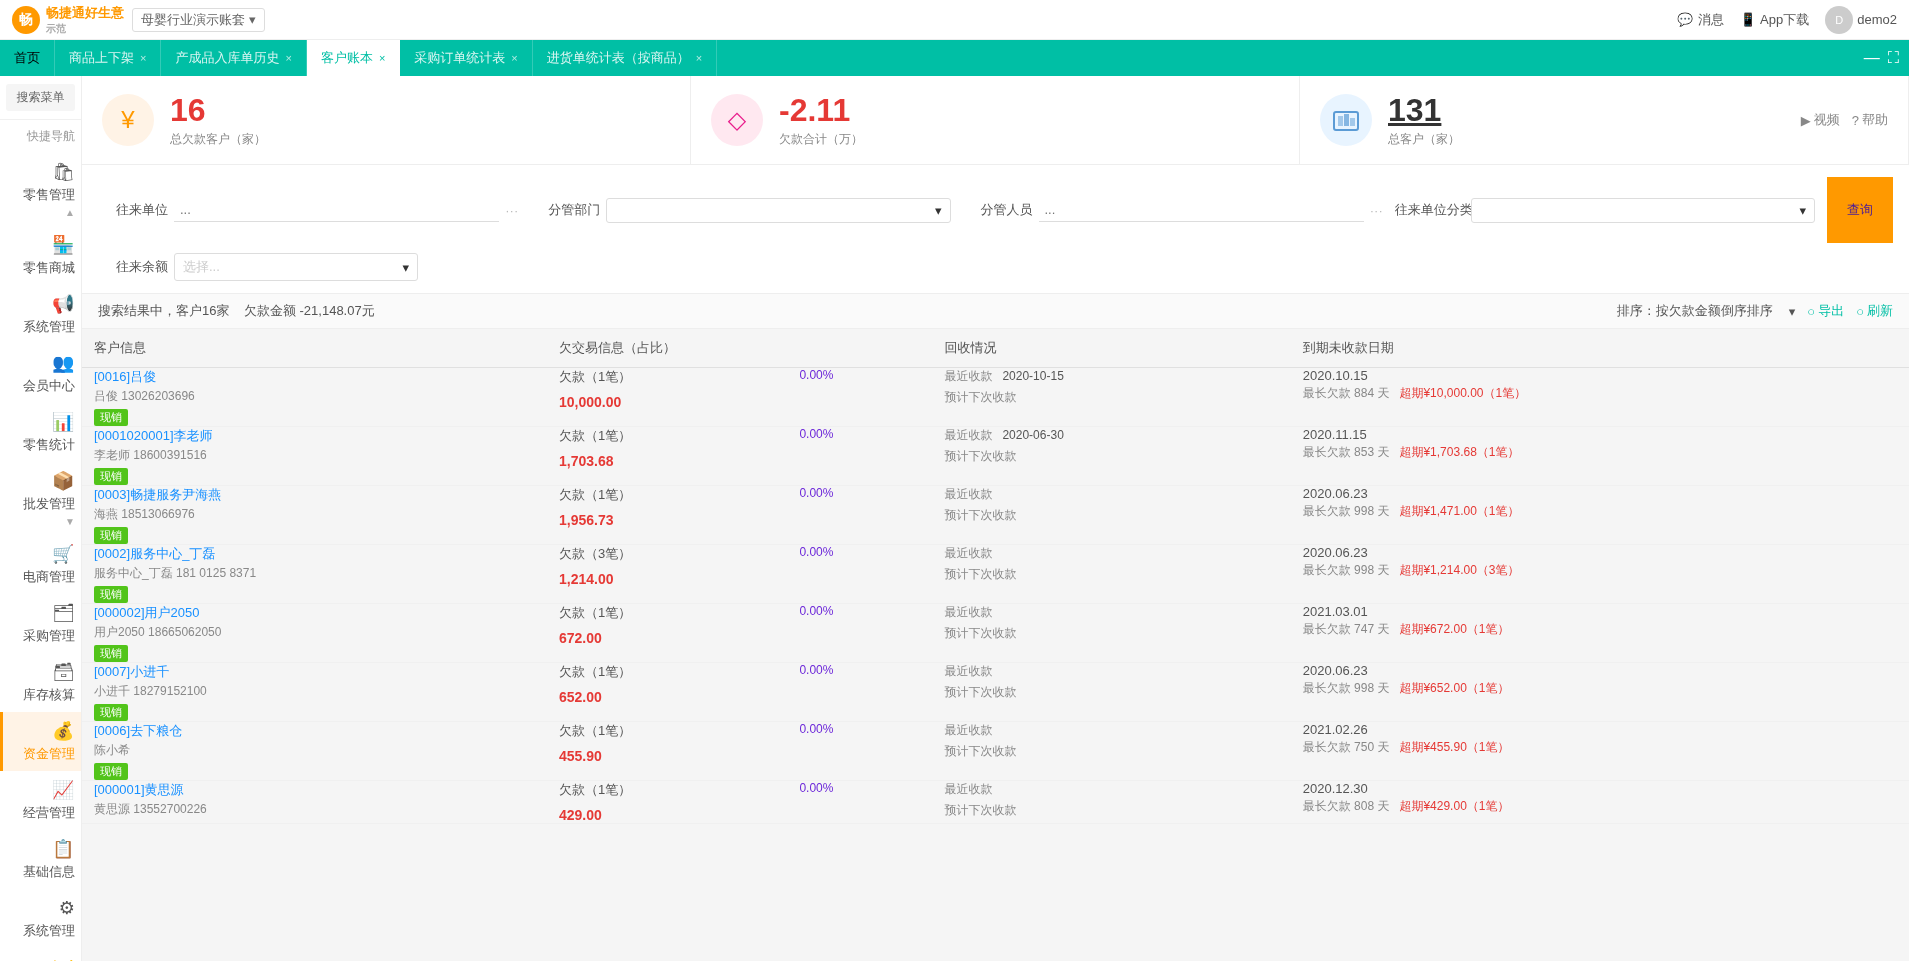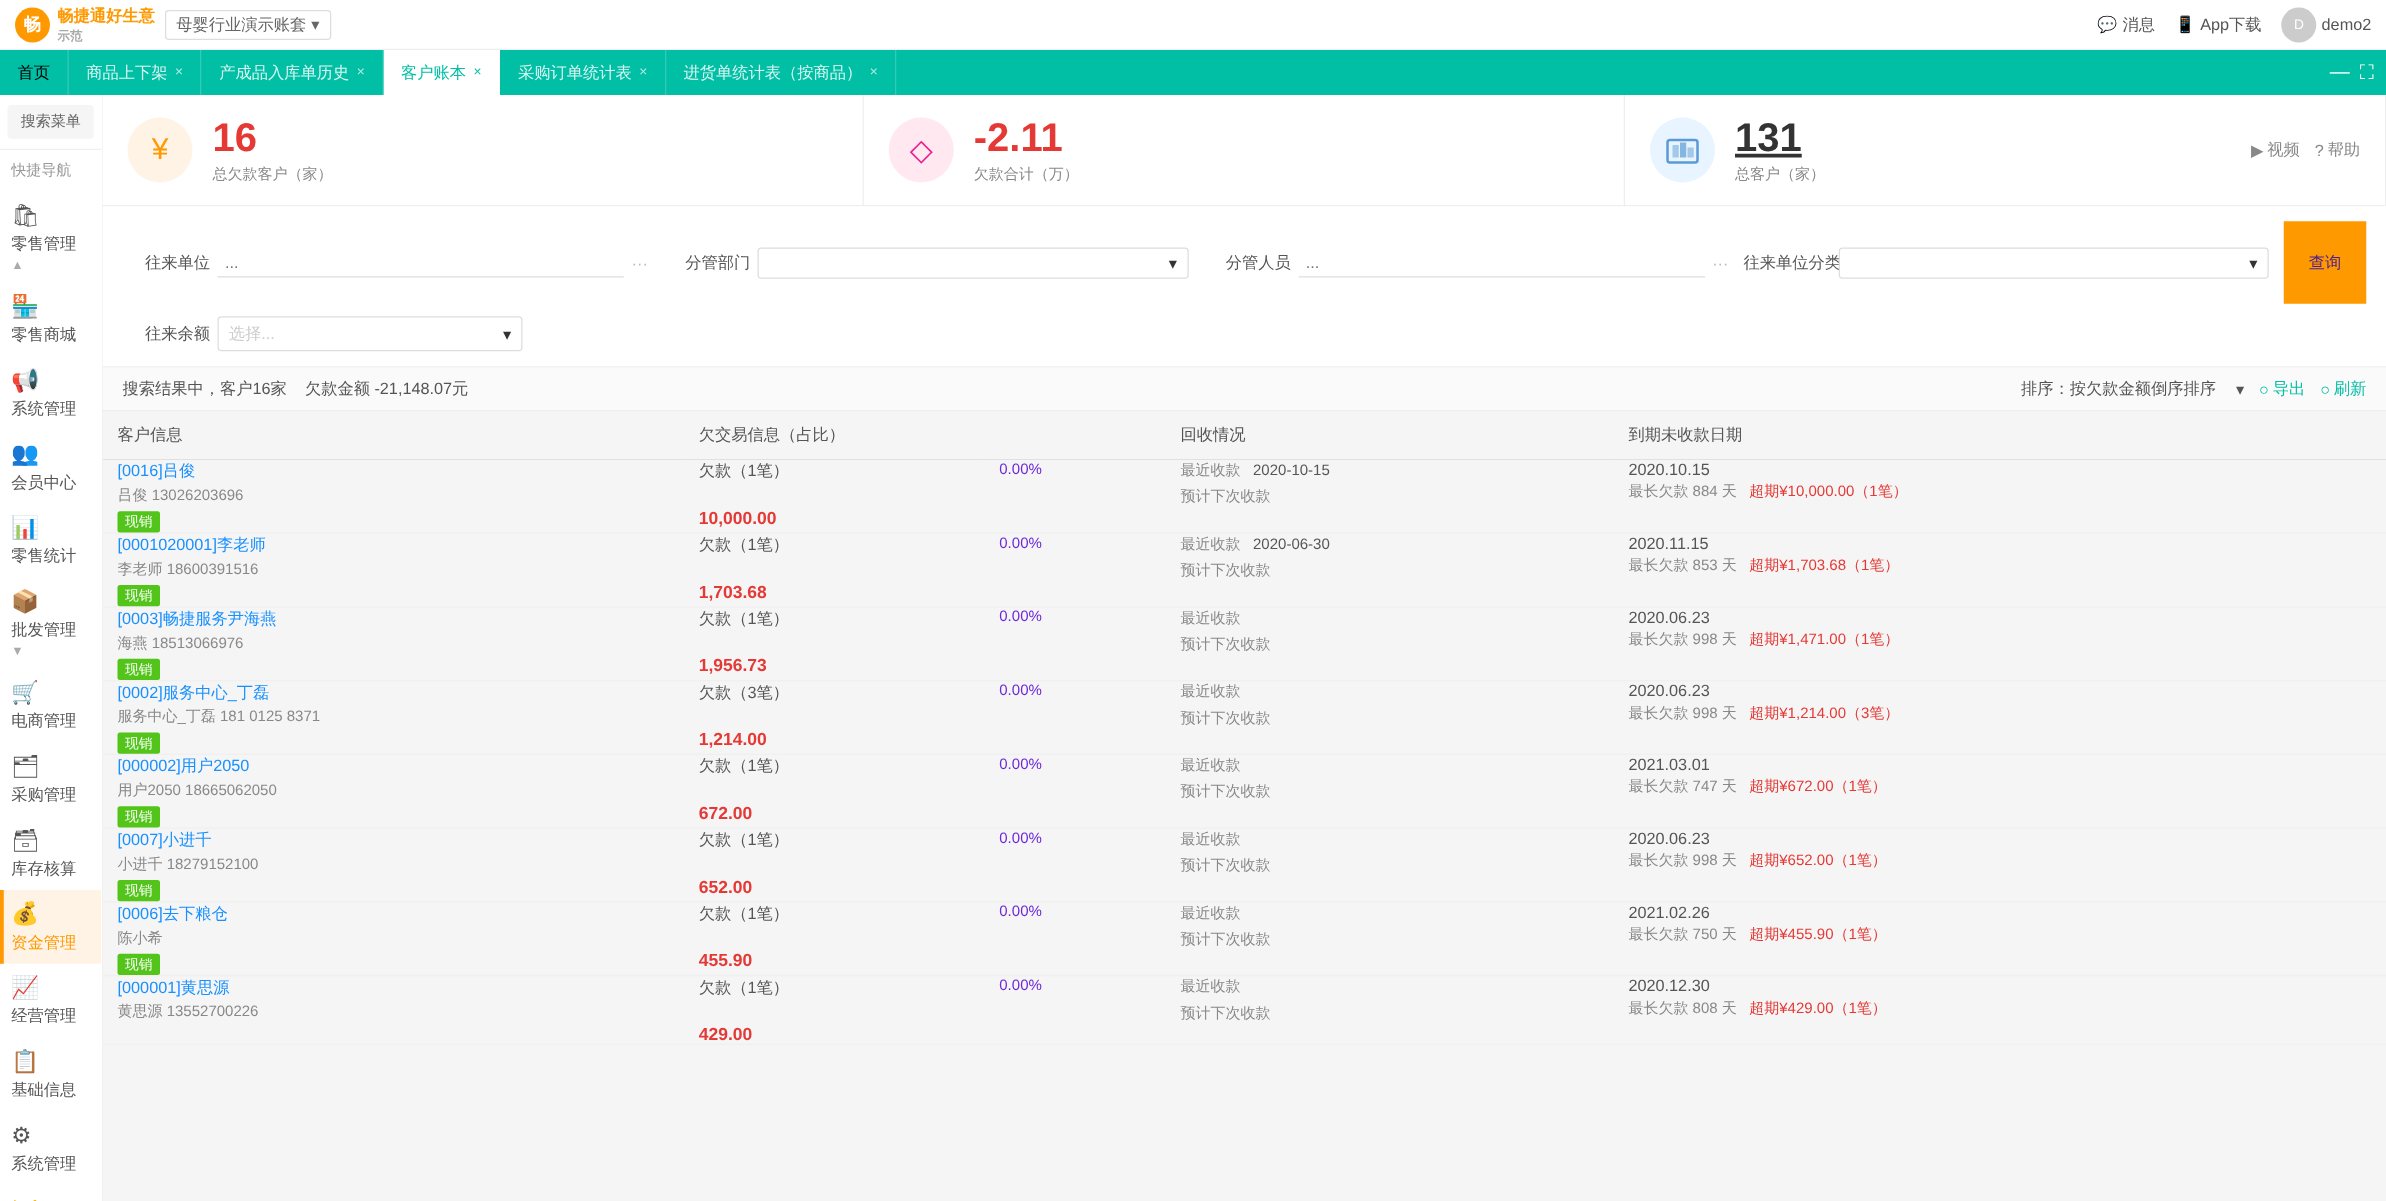--- a/index.html
+++ b/index.html
@@ -26,21 +26,21 @@
     .nav-tabs-right { margin-left: auto; display: flex; align-items: center; gap: 8px; padding-right: 10px; }
     .nav-icon-btn { color: #fff; cursor: pointer; font-size: 16px; }
 
     
     .main-layout { display: flex; flex: 1; overflow: hidden; }
 
     
     .sidebar { width: 82px; background: #fff; border-right: 1px solid #eee; display: flex; flex-direction: column; overflow-y: auto; flex-shrink: 0; }
     .sidebar-search { padding: 8px 6px; border-bottom: 1px solid #f0f0f0; }
     .sidebar-search-btn { width: 100%; background: #f5f5f5; border: none; border-radius: 3px; padding: 5px 0; color: #666; font-size: 12px; cursor: pointer; text-align: center; }
-    .sidebar-item { padding: 8px 6px; text-align: center; cursor: pointer; color: #555; font-size: 12px; display: flex; flex-direction: column; align-items: flex-start; gap: 3px; border-left: 3px solid transparent; }
+    .sidebar-item { padding: 8px 6px; text-align: center; cursor: pointer; color: #555; font-size: 12px; display: flex; flex-direction: column; align-items: flex-end; gap: 3px; border-left: 3px solid transparent; }
     .sidebar-item.active { background: #fff3e6; color: #f90; border-left-color: #f90; }
     .sidebar-item-icon { font-size: 18px; }
     .sidebar-item-expand { font-size: 10px; color: #aaa; }
 
     
     .content { flex: 1; overflow: hidden; display: flex; flex-direction: column; }
 
     
     .stats-row { display: flex; background: #fff; border-bottom: 1px solid #eee; flex-shrink: 0; }
     .stat-card { flex: 1; padding: 16px 20px; display: flex; align-items: center; gap: 16px; border-right: 1px solid #eee; }
@@ -78,21 +78,21 @@
 
     .table-scroll { flex: 1; overflow-y: auto; }
     table { width: 100%; border-collapse: collapse; }
     thead th { background: #f5f5f5; padding: 10px 12px; text-align: left; font-weight: normal; color: #555; border-bottom: 1px solid #e0e0e0; font-size: 13px; position: sticky; top: 0; z-index: 1; }
     tbody tr { border-bottom: 1px solid #f0f0f0; }
     td { padding: 0 12px; vertical-align: top; font-size: 13px; }
     .customer-name { color: #1890ff; cursor: pointer; font-size: 13px; }
     .customer-phone { color: #888; font-size: 12px; margin-top: 2px; }
     .tag-green { background: #52c41a; color: #fff; font-size: 11px; padding: 1px 6px; border-radius: 2px; display: inline-block; margin-top: 4px; }
     .debt-count { color: #555; font-size: 13px; }
-    .debt-amount { color: #e53935; font-size: 14px; font-weight: bold; margin-top: 20px; }
+    .debt-amount { color: #e53935; font-size: 14px; font-weight: bold; margin-top: 8px; }
     .debt-pct { color: #6d28d9; font-size: 12px; }
     .latest-collect { color: #888; font-size: 12px; }
     .latest-date { color: #555; font-size: 12px; }
     .next-collect { color: #888; font-size: 12px; margin-top: 4px; }
     .overdue-date { color: #555; font-size: 13px; }
     .overdue-days { color: #888; font-size: 12px; margin-top: 2px; }
     .overdue-link { color: #e53935; font-size: 12px; cursor: pointer; }
 
     .scrollbar-y::-webkit-scrollbar { width: 6px; }
     .scrollbar-y::-webkit-scrollbar-track { background: #f5f5f5; }

